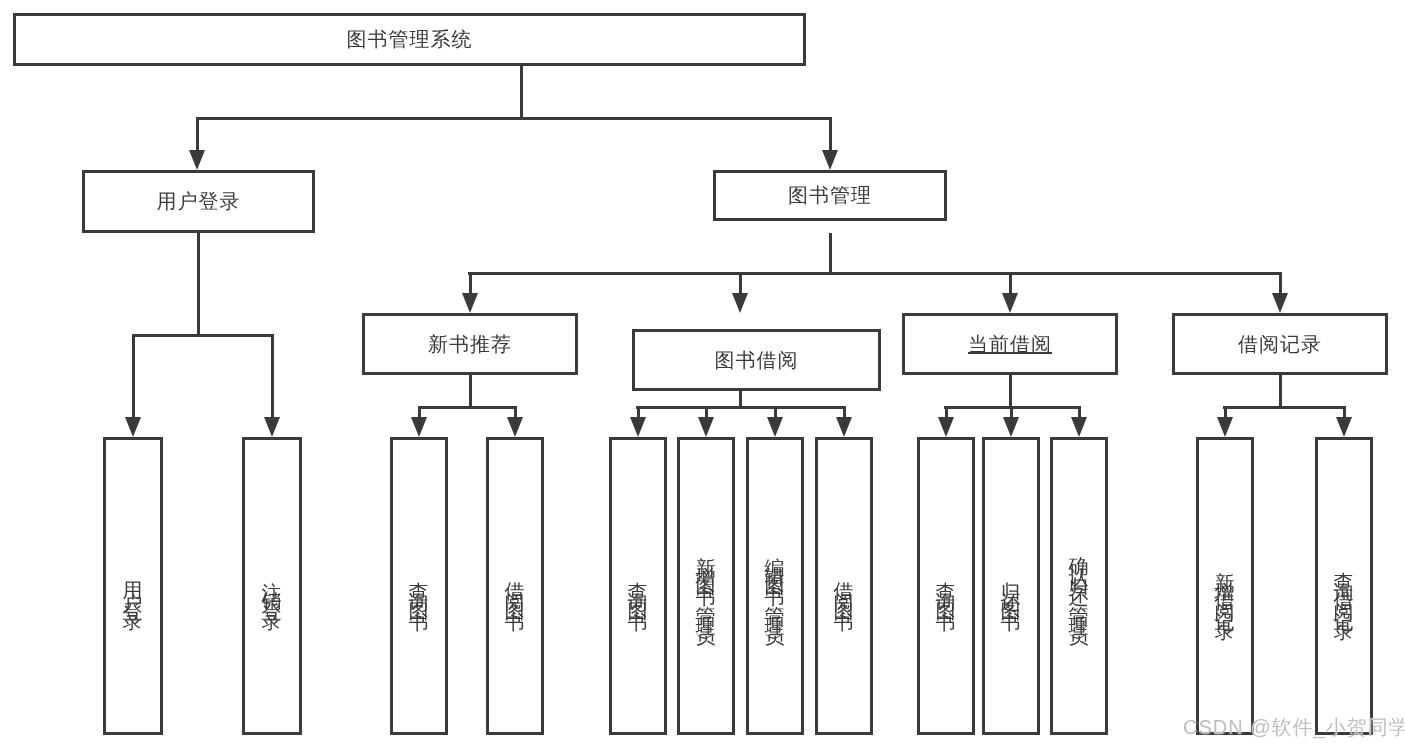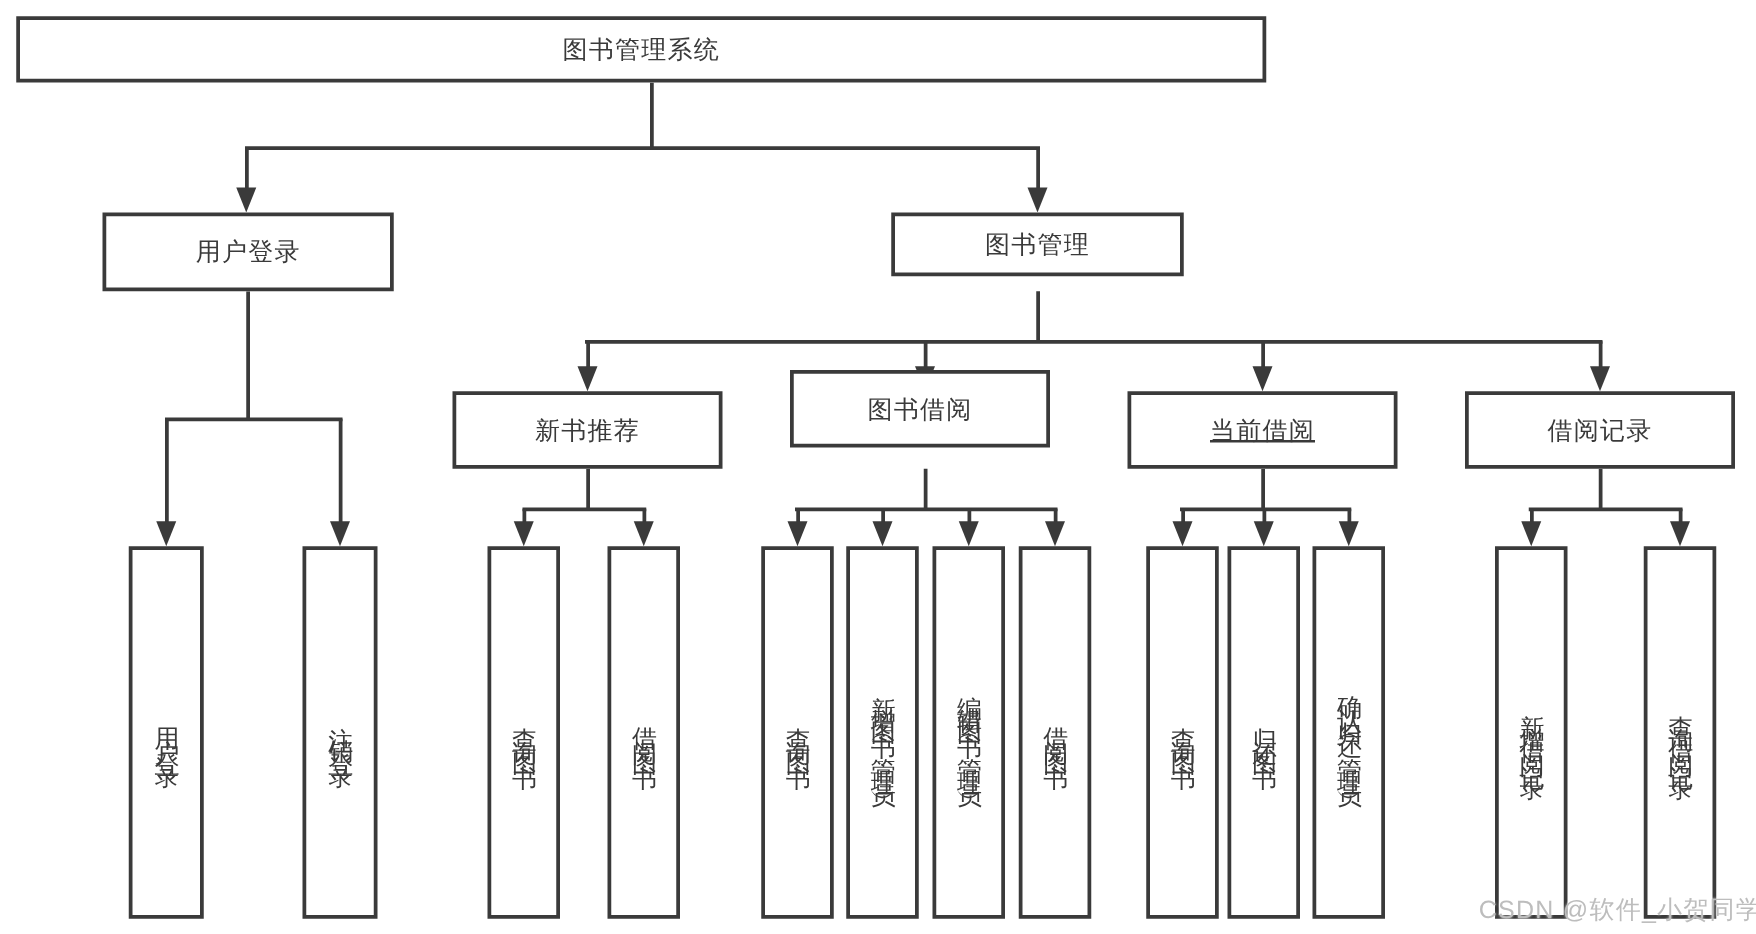--- a/index.html
+++ b/index.html
@@ -117,27 +117,27 @@
       <div class="v-line" style="left: 1010px; top: 407px; height: 14px;"></div>
       <div class="arrow-head" style="left: 1003px; top: 417px;"></div>
       <div class="v-line" style="left: 1078px; top: 407px; height: 14px;"></div>
       <div class="arrow-head" style="left: 1071px; top: 417px;"></div>
       <div class="v-line" style="left: 1224px; top: 407px; height: 14px;"></div>
       <div class="arrow-head" style="left: 1217px; top: 417px;"></div>
       <div class="v-line" style="left: 1343px; top: 407px; height: 14px;"></div>
       <div class="arrow-head" style="left: 1336px; top: 417px;"></div>
     </div>
 
-  <div class="node" style="left:13px; top:13px; width:1000px; height:53px;text-align:center;">图书管理系统</div>
+  <div class="node" style="left:13px; top:13px; width:793px; height:53px;text-align:center;">图书管理系统</div>
 
   <div class="node" style="left:82px; top:170px; width:233px; height:63px;">用户登录</div>
   <div class="node" style="left:713px; top:170px; width:234px; height:51px;">图书管理</div>
 
   <div class="node" style="left:362px; top:313px; width:216px; height:62px;">新书推荐</div>
-  <div class="node" style="left:632px; top:296px; width:208px; height:62px;font-family:Liberation Mono, monospace;">图书借阅</div>
+  <div class="node" style="left:632px; top:329px; width:249px; height:62px;font-family:Liberation Mono, monospace;">图书借阅</div>
   <div class="node" style="left:902px; top:313px; width:216px; height:62px;text-decoration:underline;">当前借阅</div>
   <div class="node" style="left:1172px; top:313px; width:216px; height:62px;">借阅记录</div>
 
   <div class="node leaf" style="left:103px; top:437px; width:60px; height:298px;">用户登录</div>
   <div class="node leaf" style="left:242px; top:437px; width:60px; height:298px;">注销登录</div>
 
   <div class="node leaf" style="left:390px; top:437px; width:58px; height:298px;">查询图书</div>
   <div class="node leaf" style="left:486px; top:437px; width:58px; height:298px;">借阅图书</div>
 
   <div class="node leaf" style="left:609px; top:437px; width:58px; height:298px;">查询图书</div>

